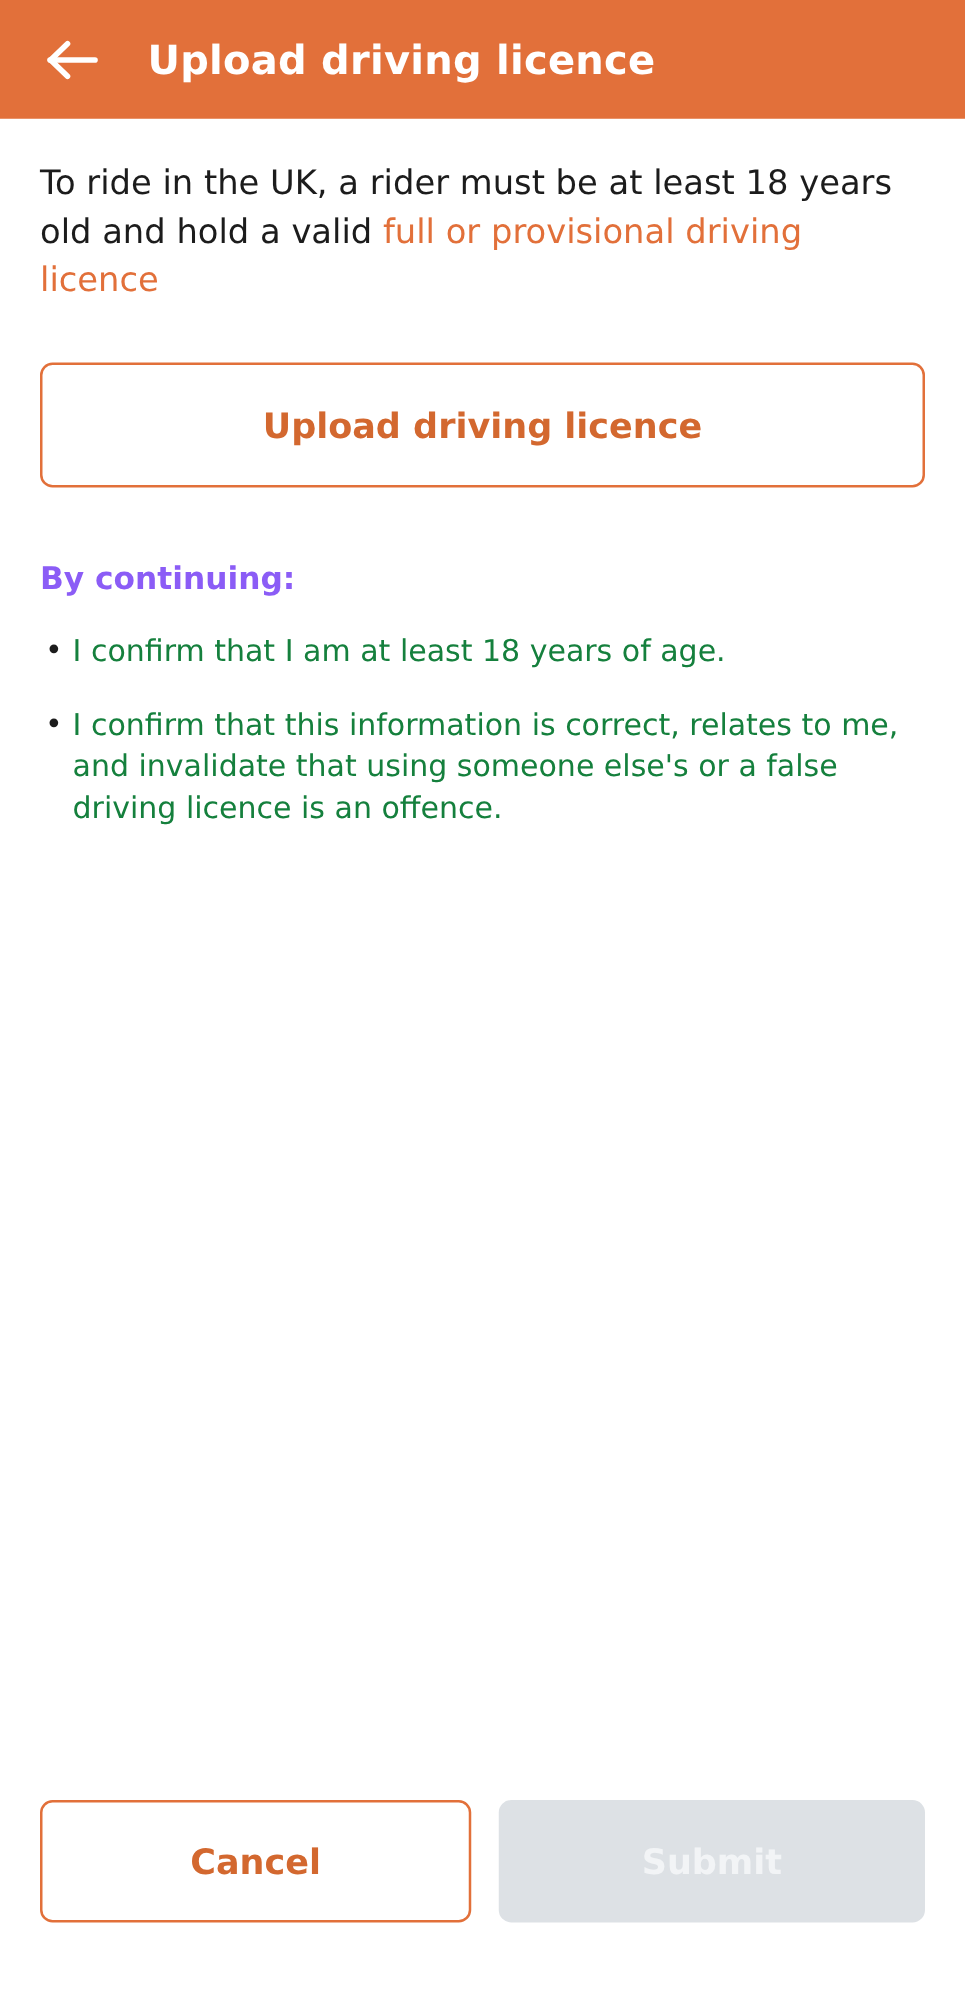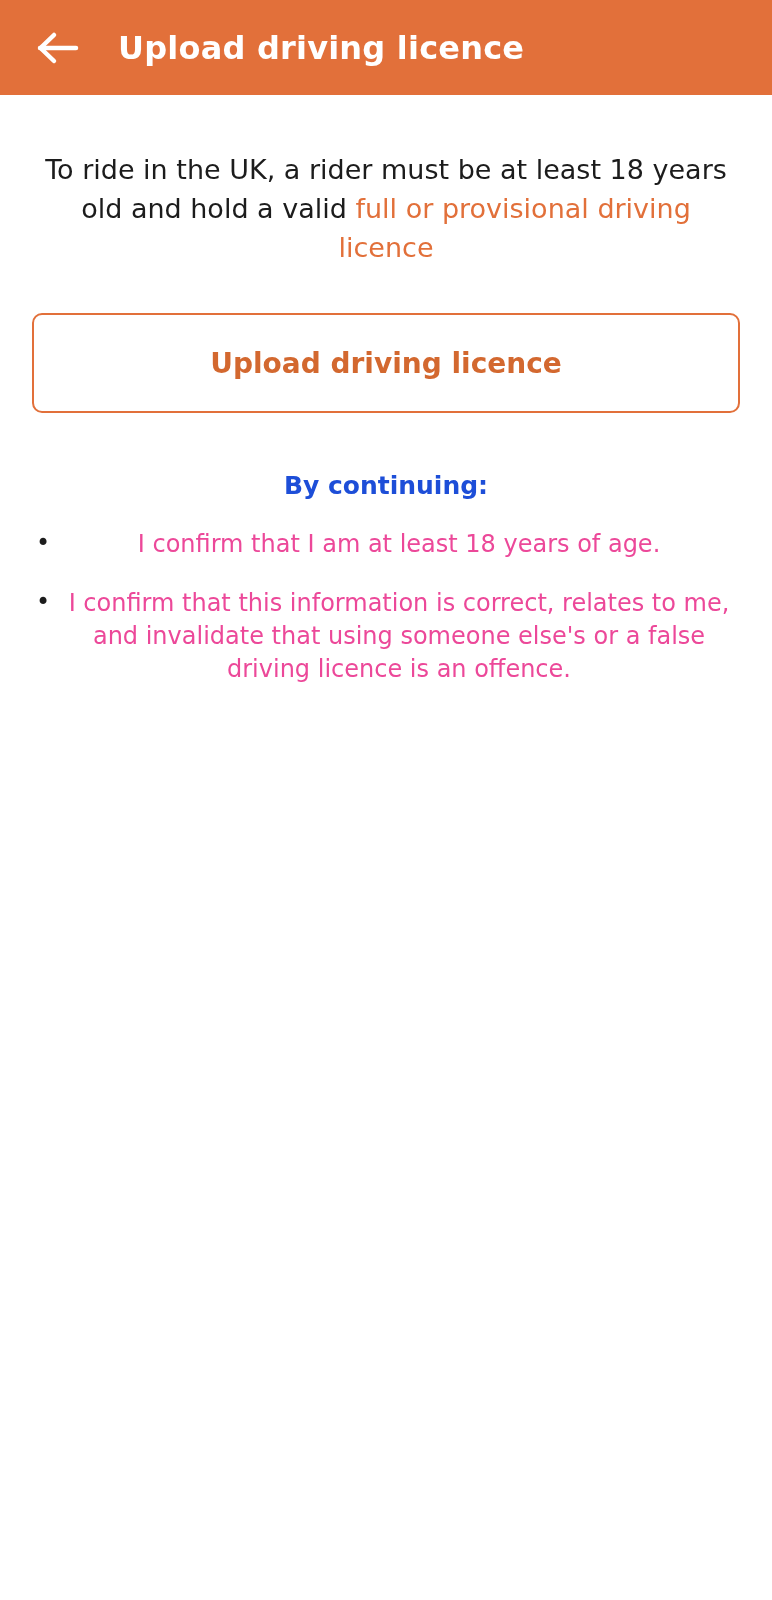--- a/index.html
+++ b/index.html
@@ -10,21 +10,20 @@
     font-family: "DejaVu Sans", sans-serif;
   }
   .screen {
     width: 772px;
     height: 1600px;
     position: relative;
     display: flex;
     flex-direction: column;
     background: #ffffff;
     overflow: hidden;
-    gap: 35px;
   }
   
   .appbar {
     height: 95px;
     background: #e2703a;
     display: flex;
     align-items: center;
     padding: 0 0 0 30px;
     flex: 0 0 auto;
   }
@@ -42,25 +41,24 @@
     color: #ffffff;
     font-size: 32px;
     font-weight: bold;
     margin-left: 32px;
     letter-spacing: 0.2px;
     white-space: nowrap;
   }
   
   .content {
     flex: 1 1 auto;
-    padding: 20px 32px 0 32px;
+    padding: 32px 32px 0 32px;
     display: flex;
     flex-direction: column;
     min-height: 0;
-    text-align: center;
   }
   .intro {
     font-size: 27px;
     line-height: 39px;
     color: #1c1c1c;
     font-weight: 400;
   }
   .intro .link {
     color: #e2703a;
   }
@@ -77,34 +75,34 @@
     align-items: center;
     justify-content: center;
     cursor: pointer;
     font-family: "DejaVu Sans", sans-serif;
     width: 100%;
   }
   .by-continuing {
     margin-top: 58px;
     font-size: 25px;
     font-weight: bold;
-    color: #1d4ed8;
+    color: #8b5cf6;
   }
   ul.terms {
     margin-top: 28px;
     list-style: none;
     padding: 0;
   }
   ul.terms li {
     position: relative;
     padding-left: 26px;
     margin-bottom: 26px;
     font-size: 24px;
     line-height: 33px;
-    color: #ec4899;
+    color: #15803d;
   }
   ul.terms li::before {
     content: "\2022";
     position: absolute;
     left: 4px;
     top: -1px;
     font-size: 24px;
     color: #1c1c1c;
   }
   .spacer { flex: 1 1 auto; }
@@ -169,14 +167,22 @@
     <div class="by-continuing">By continuing:</div>
 
     <ul class="terms">
       <li>I confirm that I am at least 18 years of age.</li>
       <li>I confirm that this information is correct, relates to me, and invalidate that using someone else's or a false driving licence is an offence.</li>
     </ul>
 
     <div class="spacer"></div>
   </div>
 
+  <div class="footer">
+    <div class="btn btn-cancel">
+      <span>Cancel</span>
+    </div>
+    <div class="btn btn-submit">
+      <span>Submit</span>
+    </div>
+  </div>
 
 </div>
 
 </body></html>

